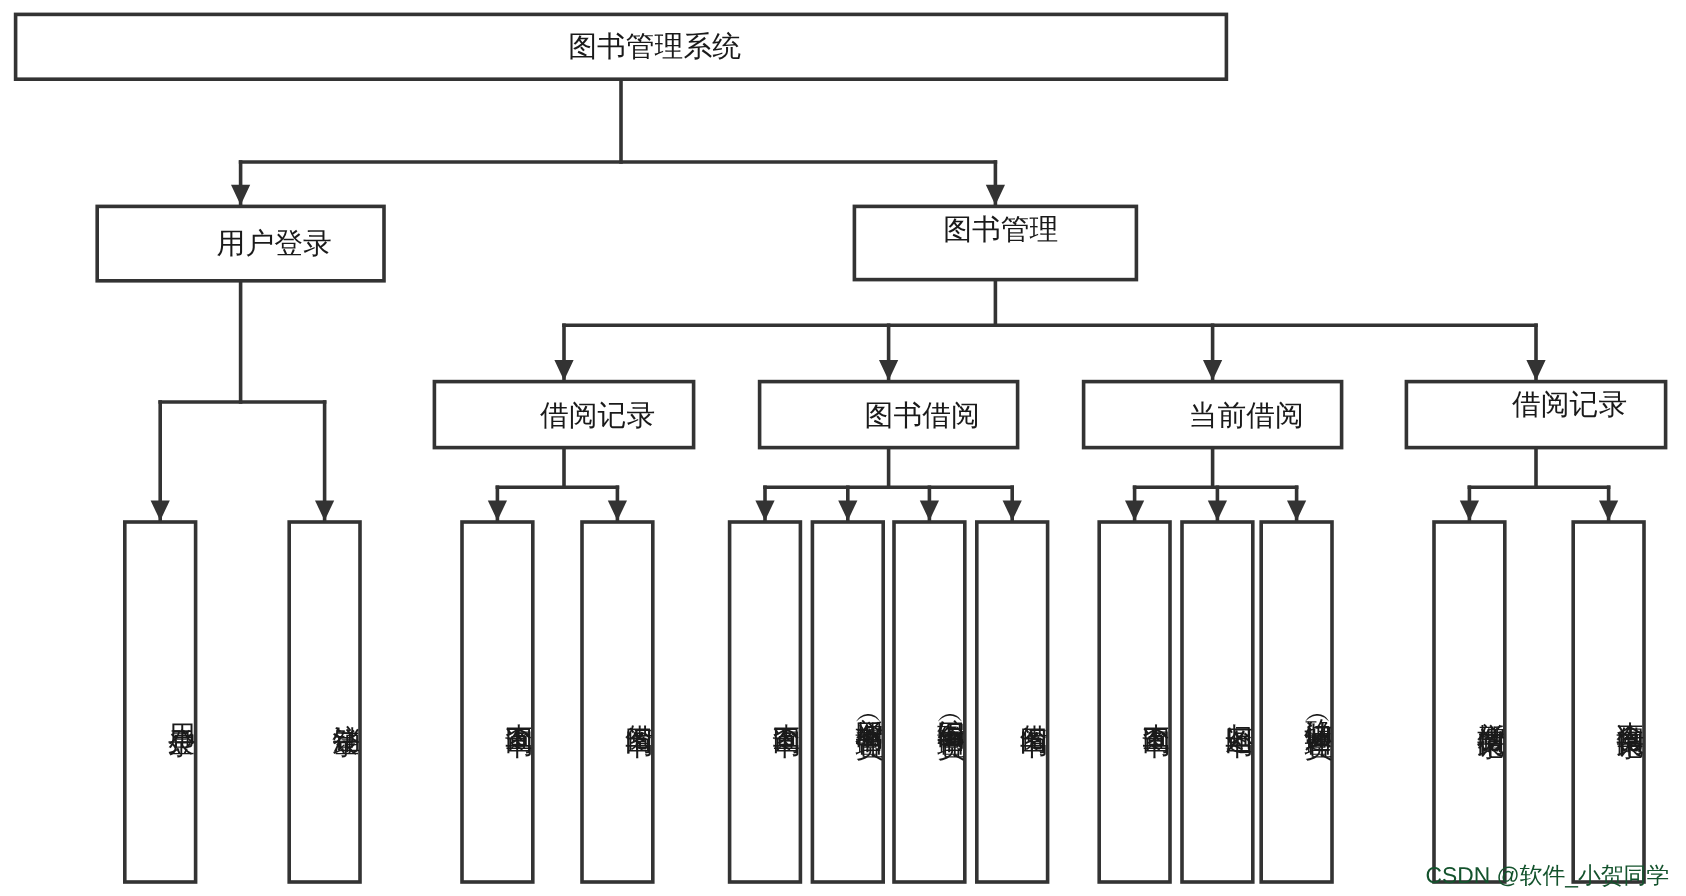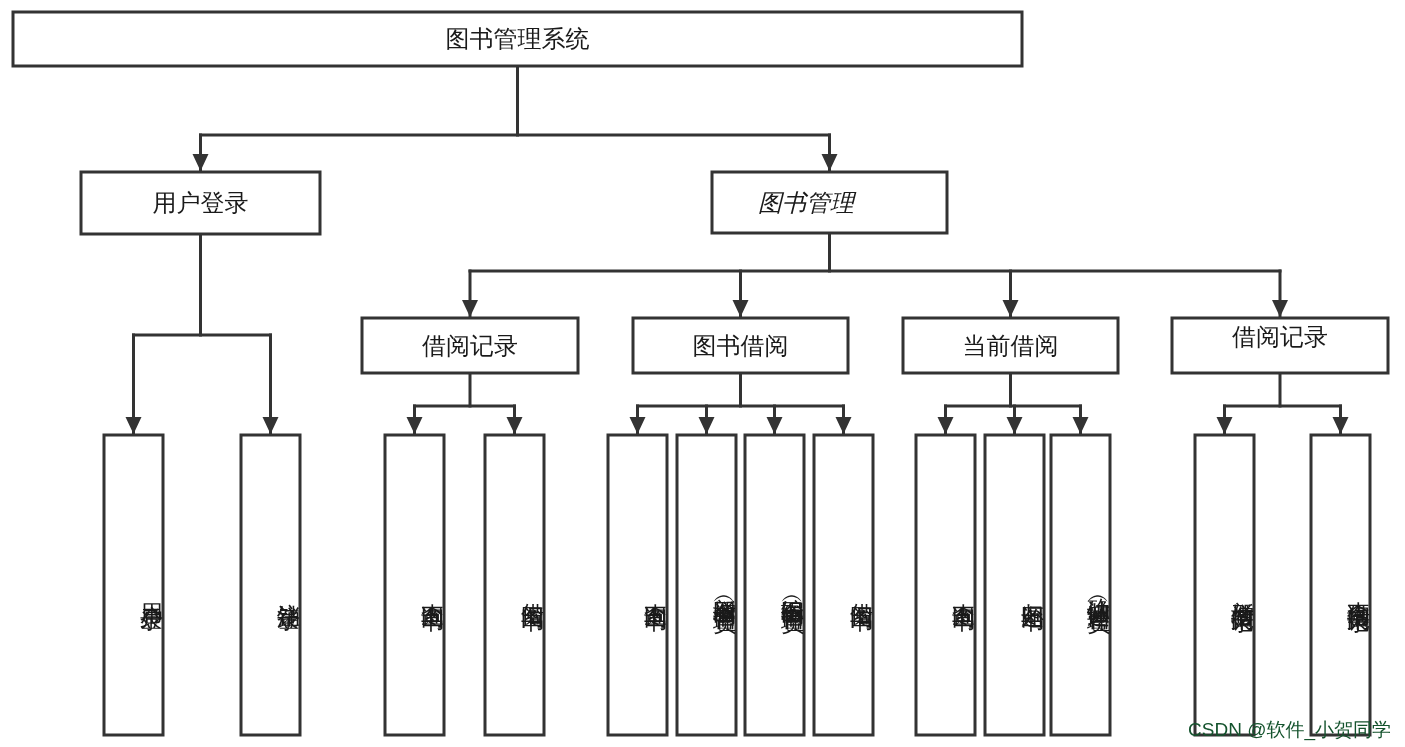--- a/index.html
+++ b/index.html
@@ -31,20 +31,21 @@
   }
   .htext{
     position:absolute;
     display:flex;
     align-items:center;
     justify-content:center;
     font-family:"Liberation Sans","DejaVu Sans",sans-serif;
     font-size:24px;
     color:#1a1a1a;
     pointer-events:none;
+    padding-left:28px;
   }
   .watermark{
     position:absolute;
     right:14px;
     bottom:4px;
     font-family:"Liberation Sans","DejaVu Sans",sans-serif;
     font-size:19px;
     color:#14532d;
     white-space:nowrap;
   }
@@ -128,21 +129,21 @@
       <rect x="985" y="435" width="59" height="300" class="node-rect"></rect>
       <rect x="1051" y="435" width="59" height="300" class="node-rect"></rect>
       <rect x="1195" y="435" width="59" height="300" class="node-rect"></rect>
       <rect x="1311" y="435" width="59" height="300" class="node-rect"></rect>
     </g>
 </svg>
 
 <div id="labels">
     <div class="htext" style="left: 13px; top: 12px; width: 1009px; height: 54px;">图书管理系统</div>
     <div class="htext" style="left: 81px; top: 172px; width: 239px; height: 62px;">用户登录</div>
-    <div class="htext" style="left: 712px; top: 172px; width: 188px; height: 61px; font-style: italic;">图书管理</div>
+    <div class="htext" style="left: 712px; top: 160px; width: 188px; height: 61px;">图书管理</div>
     <div class="htext" style="left: 362px; top: 318px; width: 216px; height: 55px;">借阅记录</div>
     <div class="htext" style="left: 633px; top: 318px; width: 215px; height: 55px; border-radius: 22px;">图书借阅</div>
     <div class="htext" style="left: 903px; top: 318px; width: 215px; height: 55px; font-family: Liberation Serif, serif;">当前借阅</div>
     <div class="htext" style="left: 1172px; top: 318px; width: 216px; height: 38px;">借阅记录</div>
     <div class="vtext" style="left: 104px; top: 449px; width: 59px; height: 280px;">用户登录</div>
     <div class="vtext" style="left: 241px; top: 449px; width: 59px; height: 280px;">注销登录</div>
     <div class="vtext" style="left: 385px; top: 449px; width: 59px; height: 280px;">查询图书</div>
     <div class="vtext" style="left: 485px; top: 449px; width: 59px; height: 280px;">借阅图书</div>
     <div class="vtext" style="left: 608px; top: 449px; width: 59px; height: 280px;">查询图书</div>
     <div class="vtext" style="left: 677px; top: 449px; width: 59px; height: 280px;">新增图书（管理员）</div>

